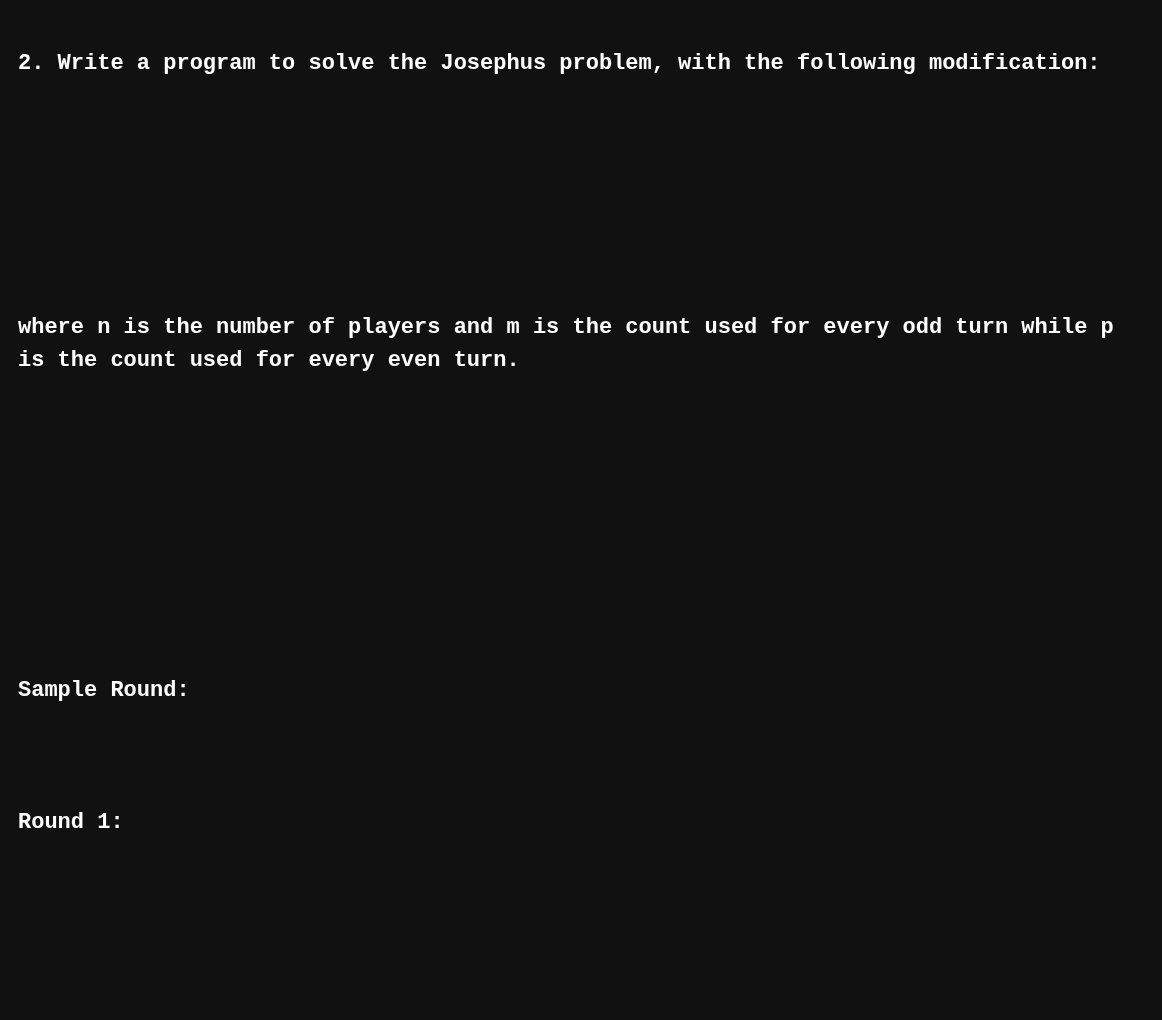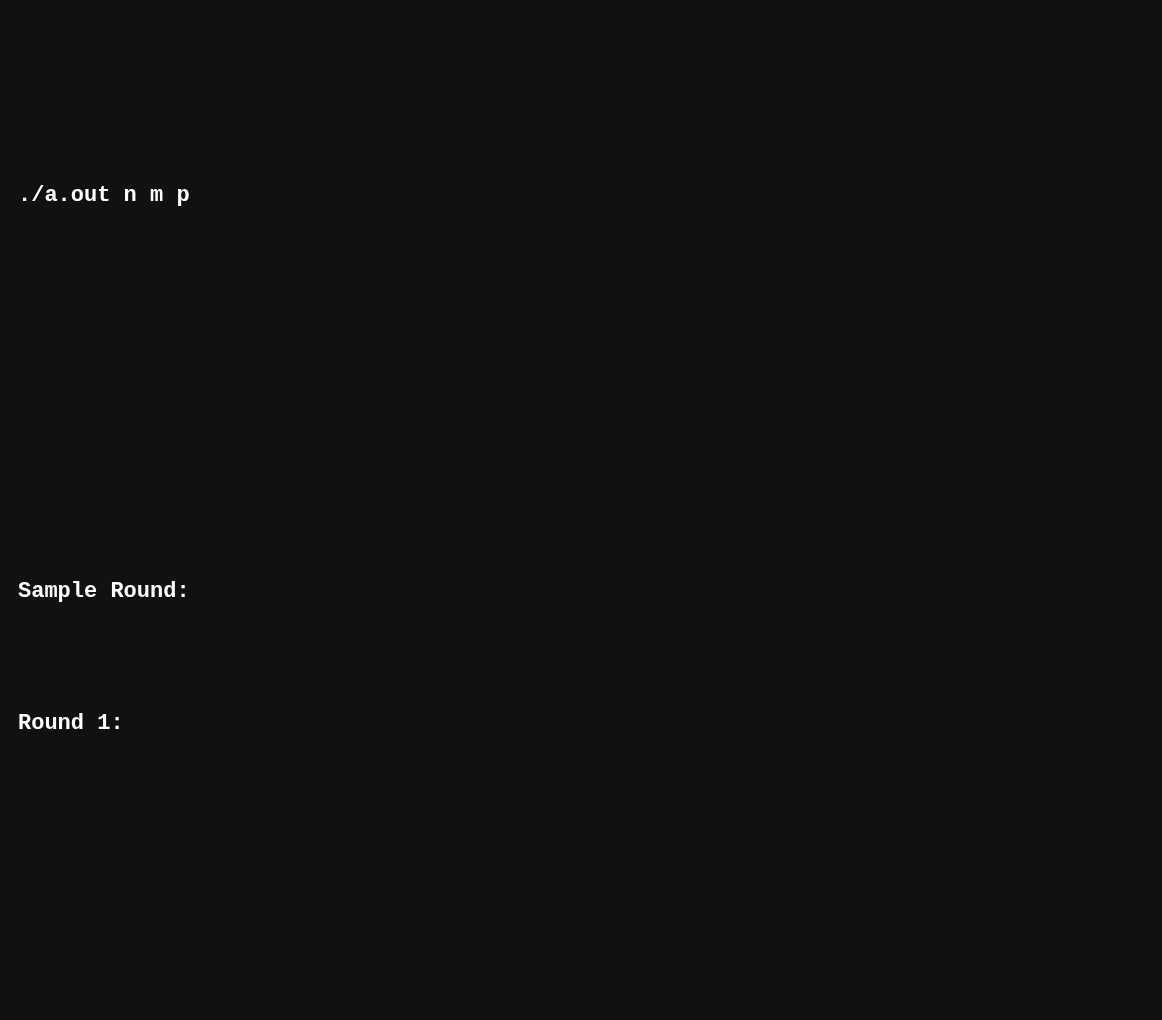--- a/index.html
+++ b/index.html
@@ -23,24 +23,25 @@
     word-wrap: break-word;
   }
   .line {
     display: block;
   }
 </style>
 </head>
 <body>
 
 <div class="doc">
+<span class="line">2. Write a program to solve the Josephus problem, with the following modification:</span>
 <span class="line">&nbsp;</span>
 <span class="line">&nbsp;</span>
-<span class="line">./a.out n m p</span>
 <span class="line">&nbsp;</span>
+<span class="line">where n is the number of players and m is the count used for every odd turn while p is the count used for every even turn.</span>
 <span class="line">&nbsp;</span>
 <span class="line">&nbsp;</span>
 <span class="line">&nbsp;</span>
 <span class="line">&nbsp;</span>
 <span class="line">Sample Round:</span>
 <span class="line">&nbsp;</span>
 <span class="line">Round 1:</span>
 
 
 

